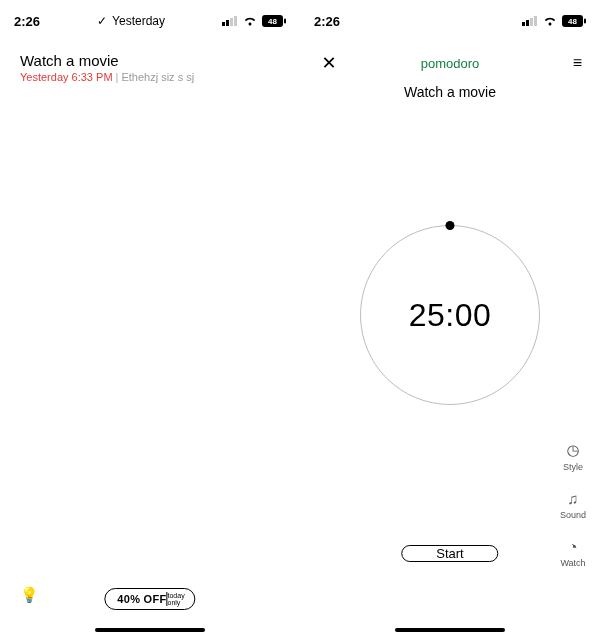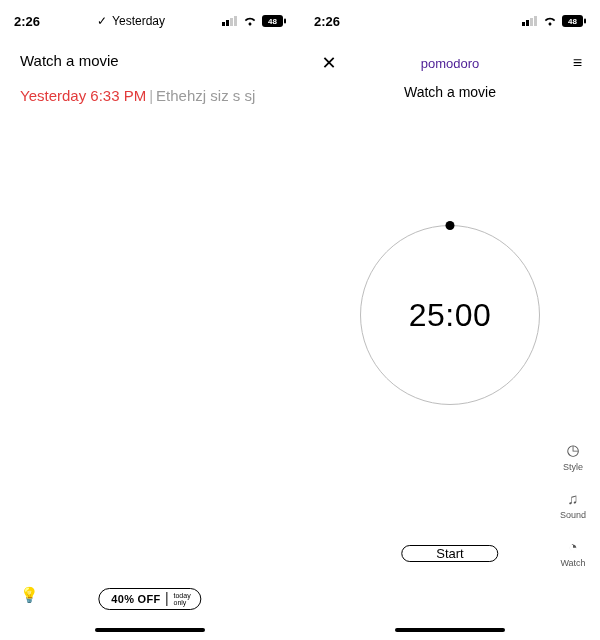--- a/index.html
+++ b/index.html
@@ -18,52 +18,52 @@
   }
   .sb-left, .sb-center, .sb-right { display:flex; align-items:center; gap:5px; }
   .sb-center { font-weight:500; font-size:12px; color:#000; }
   .sb-right svg { display:block; }
 
   
   .task {
     padding: 18px 20px 0 20px;
   }
   .task-title { font-size:15px; font-weight:400; color:#000; }
-  .task-meta { font-size:15px; margin-top:18px; }
+  .task-meta { font-size:11px; margin-top:2px; }
   .task-meta .due { color:#e23b3b; }
   .task-meta .sep { color:#b0b0b0; margin:0 3px; }
   .task-meta .note { color:#9a9a9a; }
 
   .bulb {
     position:absolute; left:20px; bottom:36px; font-size:15px;
   }
   .offer-pill {
     position:absolute; left:50%; transform:translateX(-50%);
     bottom:30px;
     border:1.2px solid #000; border-radius:14px;
     padding:3px 10px 3px 12px;
-    display:flex; align-items:center; gap:6px;
+    display:flex; align-items:center; 
     font-size:11px; line-height:1;
   }
   .offer-pill .pct { font-weight:600; letter-spacing:.3px; }
   .offer-pill .div { width:1px; height:14px; background:#000; }
   .offer-pill .today { font-size:7px; line-height:1; text-align:left; }
 
   .home-ind {
     position:absolute; bottom:8px; left:50%; transform:translateX(-50%);
     width:110px; height:4px; border-radius:3px; background:#000;
   }
 
   
   .pomo-head {
     display:flex; align-items:center; justify-content:space-between;
     padding: 18px 18px 0 18px;
   }
   .pomo-head .close { font-size:18px; width:22px; text-align:center; }
-  .pomo-head .title { font-size:13px; color:#4c1d95; text-align:center; flex:1; }
+  .pomo-head .title { font-size:13px; color:#15803d; text-align:center; flex:1; }
   .pomo-head .settings { width:22px; text-align:right; }
 
   .pomo-task {
     margin-top:10px; text-align:center; font-size:14px; color:#000;
   }
 
   .timer-wrap {
     position:absolute; top:225px; left:50%; transform:translateX(-50%);
     width:180px; height:180px;
   }

